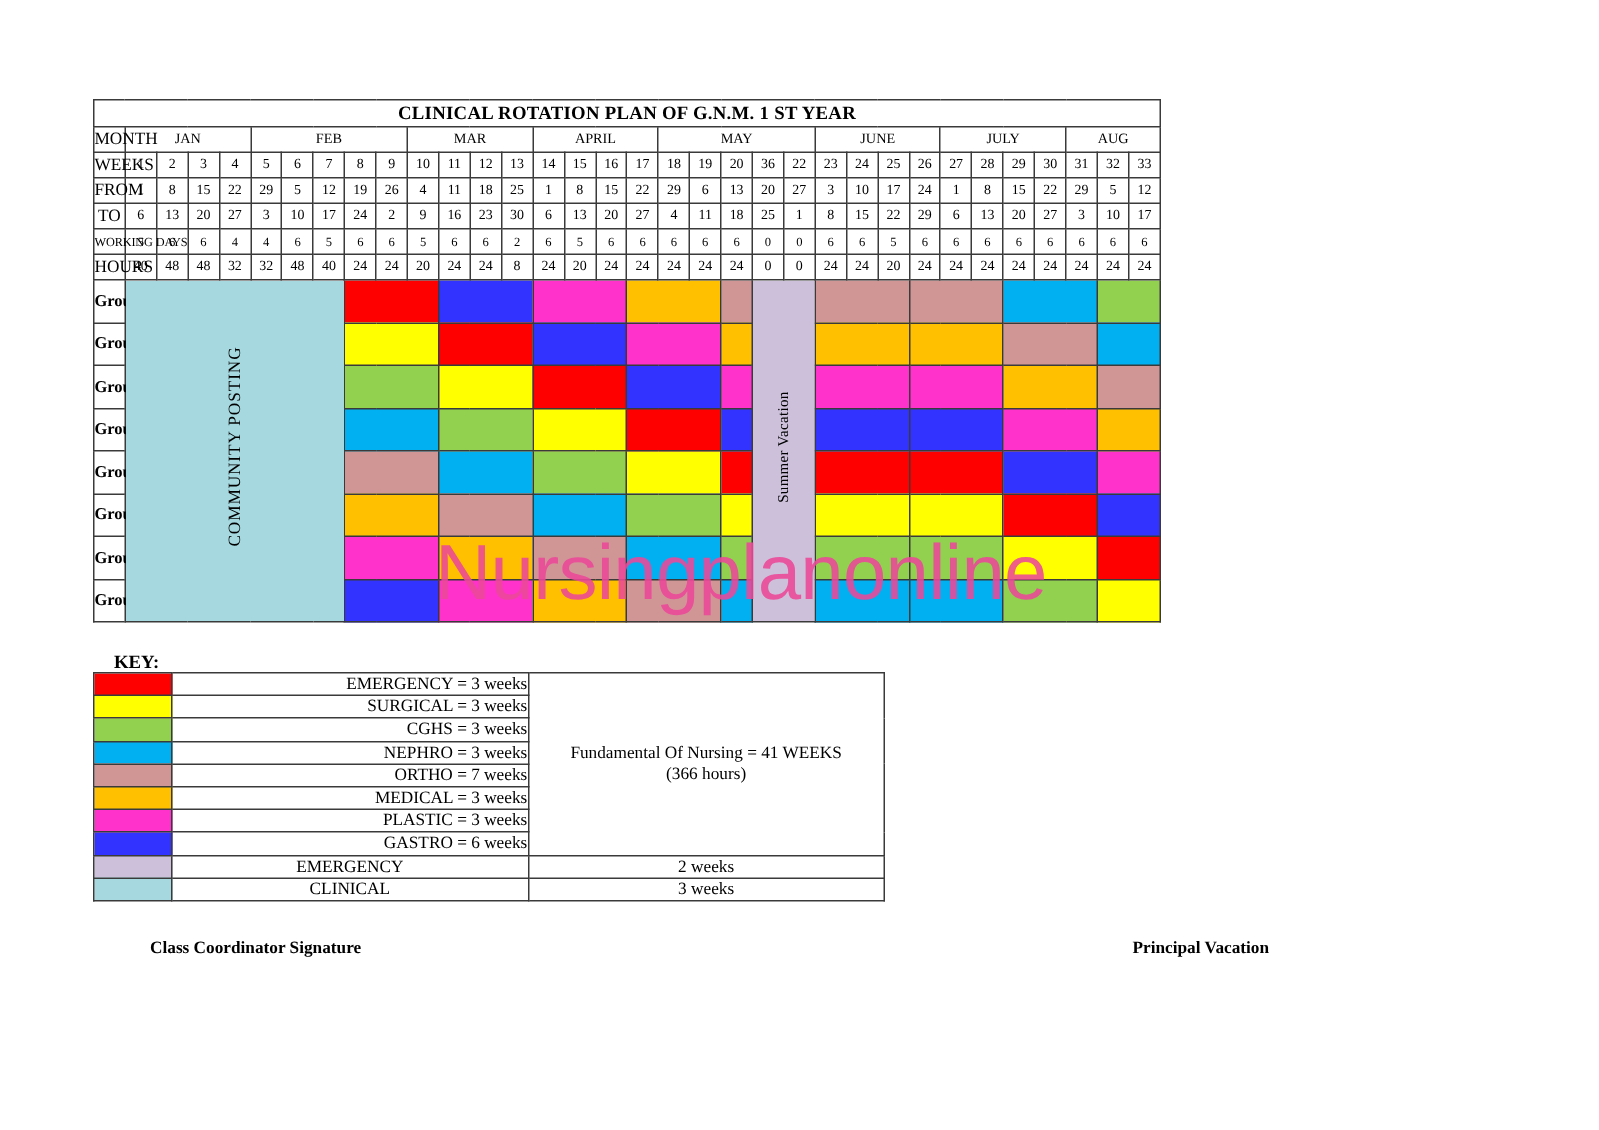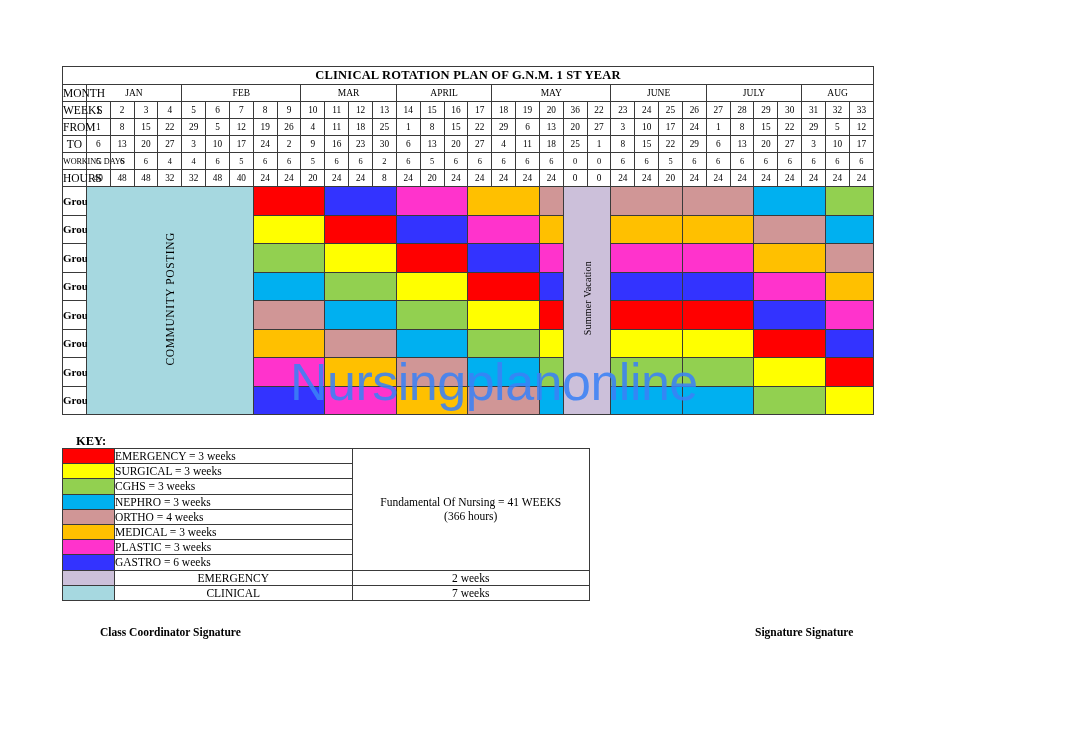--- a/index.html
+++ b/index.html
@@ -16,21 +16,21 @@
     width: 1066px;
     height: 753px;
     background: #ffffff;
   }
 
   
   #rotation-table {
     position: absolute;
     left: 62px;
     top: 66px;
-    width: 812px;
+    width: 712px;
     border-collapse: collapse;
     table-layout: fixed;
   }
   #rotation-table td, #rotation-table th {
     border: 1px solid #3a3a3a;
     padding: 0;
     text-align: center;
     vertical-align: middle;
     font-family: "Liberation Serif", serif;
   }
@@ -81,21 +81,21 @@
   }
   .vert-text.vacwrap { font-size: 10px; letter-spacing: 0.2px; }
 
   
   #watermark {
     position: absolute;
     left: 290px;
     top: 352px;
     font-family: "Liberation Sans", sans-serif;
     font-size: 52px;
-    color: #3b82f6;
+    color: #ec4899;
     opacity: 0.88;
     letter-spacing: -0.5px;
     pointer-events: none;
     white-space: nowrap;
     z-index: 5;
   }
 
   
   #key-title {
     position: absolute;
@@ -113,21 +113,21 @@
     table-layout: fixed;
   }
   #key-table td {
     border: 1px solid #3a3a3a;
     height: 15.2px;
     padding: 0;
     font-size: 11.5px;
     font-family: "Liberation Serif", serif;
   }
   .key-swatch { width: 52px; }
-  .key-label { padding-left: 5px; text-align: left; white-space: nowrap; }
+  .key-label { padding-left: 5px; text-align: right; white-space: nowrap; }
   .key-label.center { text-align: center; padding-left: 0; }
   .key-right {
     text-align: center;
     font-size: 15.5px;
     line-height: 1.25;
   }
   .key-right-small { text-align: center; font-size: 11.5px; }
 
   
   .sig {
@@ -464,21 +464,21 @@
         <tr>
           <td class="key-swatch" style="background: rgb(146, 208, 80);"></td>
           <td class="key-label">CGHS = 3 weeks</td>
         </tr>
         <tr>
           <td class="key-swatch" style="background: rgb(0, 176, 240);"></td>
           <td class="key-label">NEPHRO = 3 weeks</td>
         </tr>
         <tr>
           <td class="key-swatch" style="background: rgb(208, 150, 150);"></td>
-          <td class="key-label">ORTHO = 4 weeks</td>
+          <td class="key-label">ORTHO = 7 weeks</td>
         </tr>
         <tr>
           <td class="key-swatch" style="background: rgb(255, 192, 0);"></td>
           <td class="key-label">MEDICAL = 3 weeks</td>
         </tr>
         <tr>
           <td class="key-swatch" style="background: rgb(255, 51, 204);"></td>
           <td class="key-label">PLASTIC = 3 weeks</td>
         </tr>
         <tr>
@@ -486,21 +486,21 @@
           <td class="key-label">GASTRO = 6 weeks</td>
         </tr>
         <tr>
           <td class="key-swatch" style="background: rgb(204, 192, 218);"></td>
           <td class="key-label center">EMERGENCY</td>
           <td class="key-right-small">2 weeks</td>
         </tr>
         <tr>
           <td class="key-swatch" style="background: rgb(166, 216, 224);"></td>
           <td class="key-label center">CLINICAL</td>
-          <td class="key-right-small">7 weeks</td>
+          <td class="key-right-small">3 weeks</td>
         </tr>
       </tbody>
   </table>
 
   <div class="sig" id="sig-left">Class Coordinator Signature</div>
-  <div class="sig" id="sig-right">Signature Signature</div>
+  <div class="sig" id="sig-right">Principal Vacation</div>
 
 </div>
 
 </body></html>

